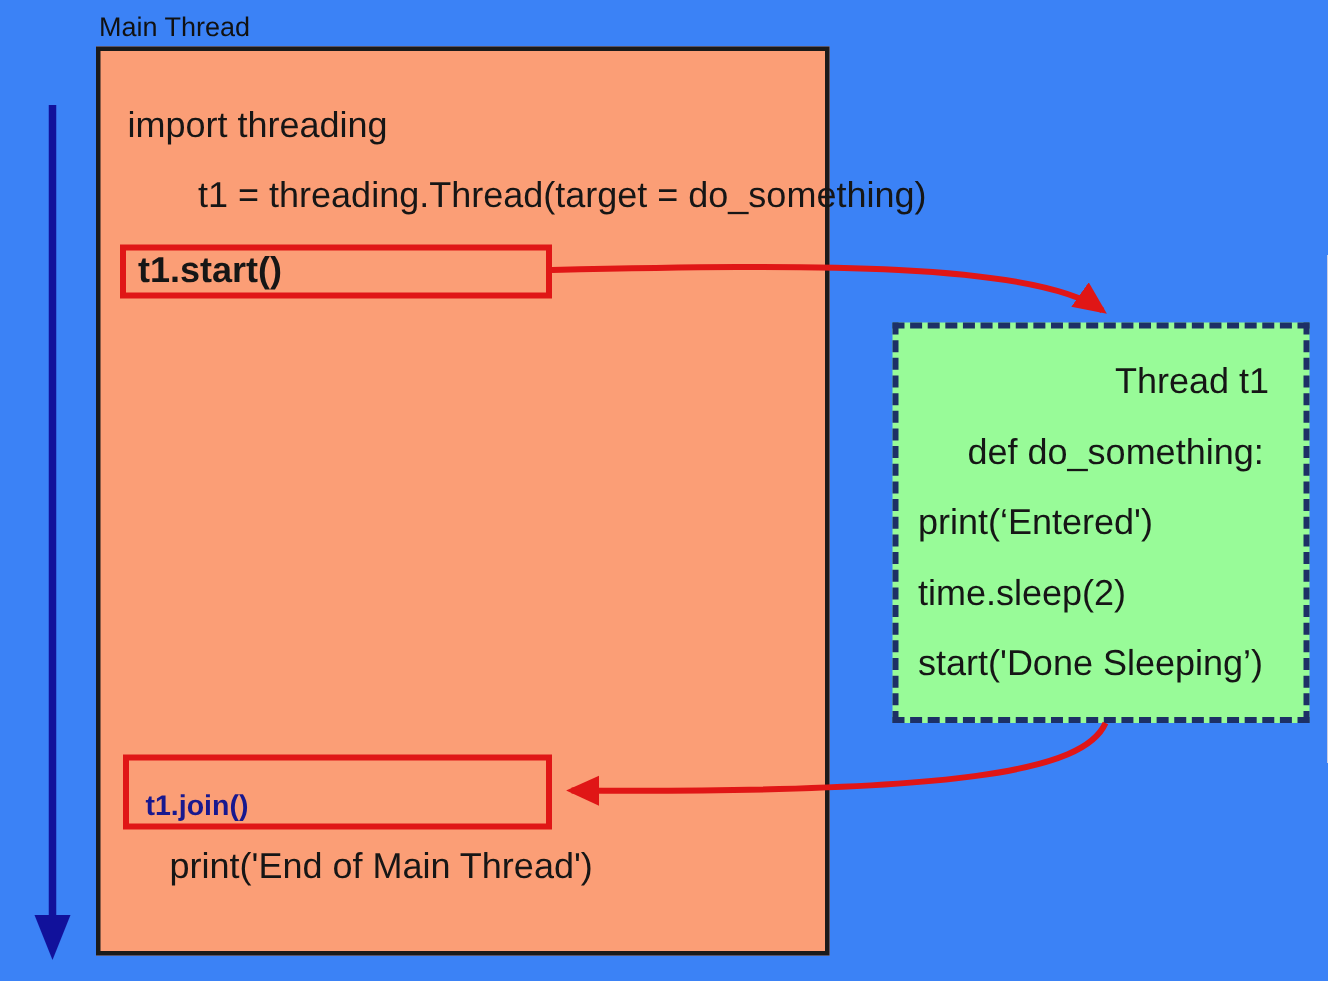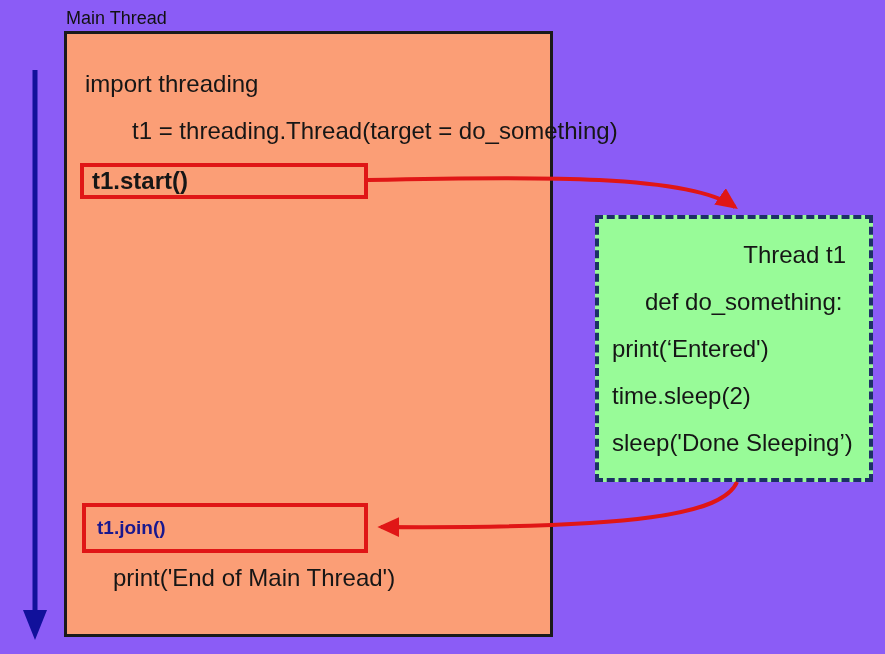--- a/index.html
+++ b/index.html
@@ -1,20 +1,20 @@
 <!DOCTYPE html>
 <html><head>
 <meta charset="utf-8">
 <style>
   html, body { margin: 0; padding: 0; background: #ffffff; }
   #canvas {
     position: relative;
     width: 885px;
     height: 654px;
-    background: #8b5cf6;
+    background: #3b82f6;
     font-family: "Liberation Sans", sans-serif;
     color: #161616;
     overflow: hidden;
   }
   .abs { position: absolute; }
   .code-text {
     font-size: 24px;
     line-height: 22px;
     color: #161616;
     white-space: nowrap;
@@ -39,21 +39,21 @@
     border: 4px solid #E01616;
     box-sizing: border-box;
     display: flex; align-items: center;
   }
   #start-call-box .code-text { padding-left: 8px; font-weight: bold; }
   #join-call-box {
     left: 82px; top: 503px;
     width: 286px; height: 50px;
     border: 4px solid #E01616;
     box-sizing: border-box;
-    display: flex; align-items: center;
+    display: flex; align-items: flex-end;
   }
   #join-call-label {
     padding-left: 11px;
     font-size: 19px;
     font-weight: bold;
     color: #18188F;
     white-space: nowrap;
   }
   #line-end { left: 85px; top: 567px; margin-left: 28px; }
   #thread-t1-box {
@@ -101,21 +101,21 @@
   <div id="thread-t1-box" class="abs"></div>
 
   <div id="thread-t1-label" class="abs code-text">Thread t1</div>
 
   <div id="line-entered" class="abs code-text">print(‘Entered')</div>
 
   <div id="line-def" class="abs code-text">def do_something:</div>
 
   <div id="line-sleep" class="abs code-text">time.sleep(2)</div>
 
-  <div id="line-done" class="abs code-text">sleep('Done Sleeping’)</div>
+  <div id="line-done" class="abs code-text">start('Done Sleeping’)</div>
 
   <svg id="arrow-layer" viewBox="0 0 885 654" xmlns="http://www.w3.org/2000/svg">
     <defs>
       <marker id="redArrowHead" orient="auto" markerUnits="strokeWidth" markerWidth="6" markerHeight="6" refX="4.6" refY="2.5">
         <path d="M0,0 L5.5,2.5 L0,5 z" fill="#E01616"></path>
       </marker>
     </defs>
 
     <g>
       <line x1="35" y1="70" x2="35" y2="612" stroke="#11119B" stroke-width="5"></line>

